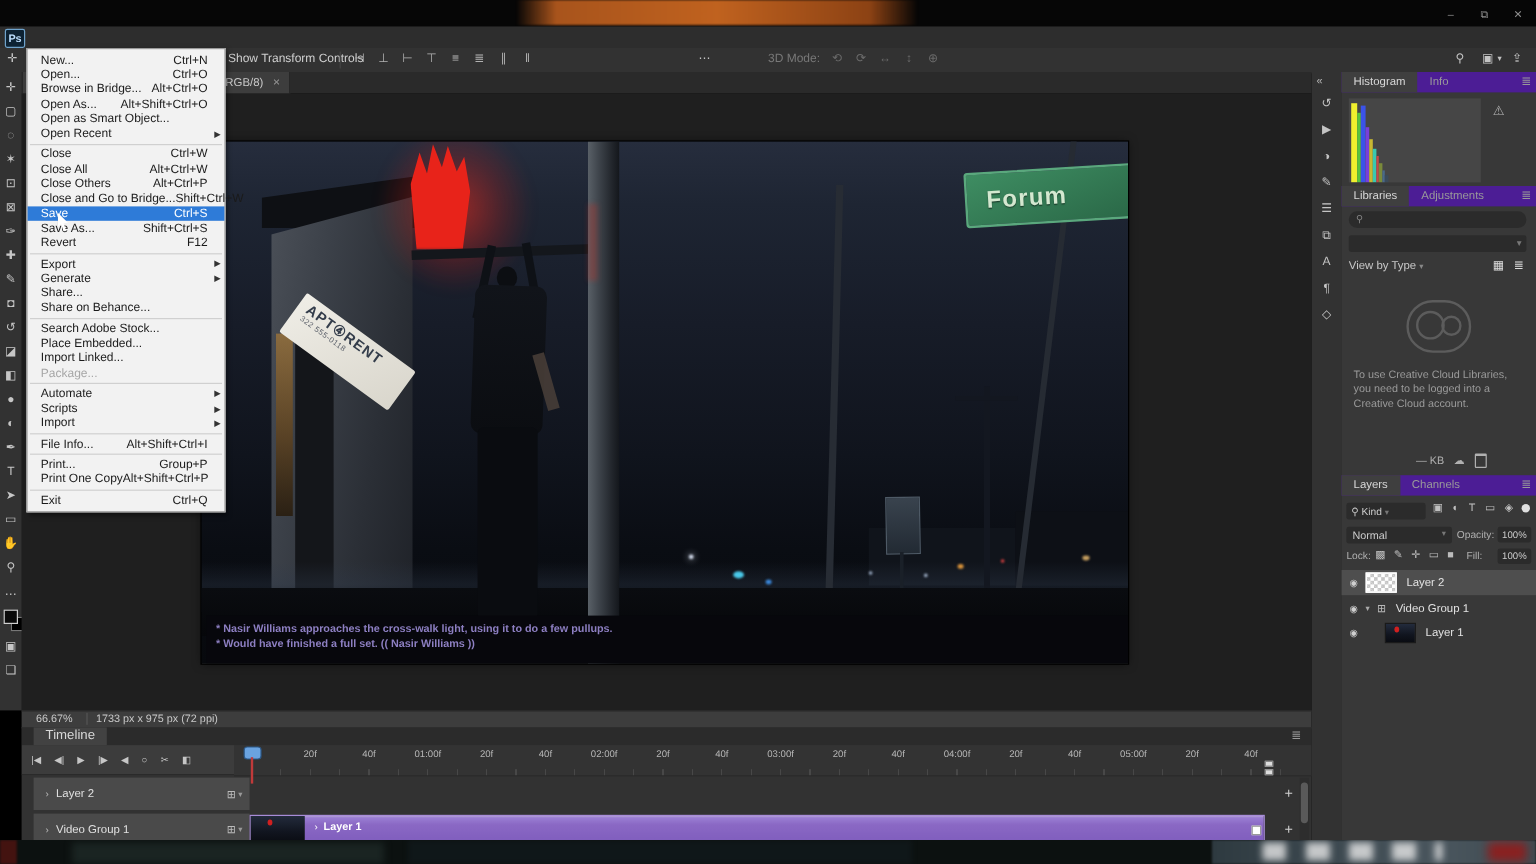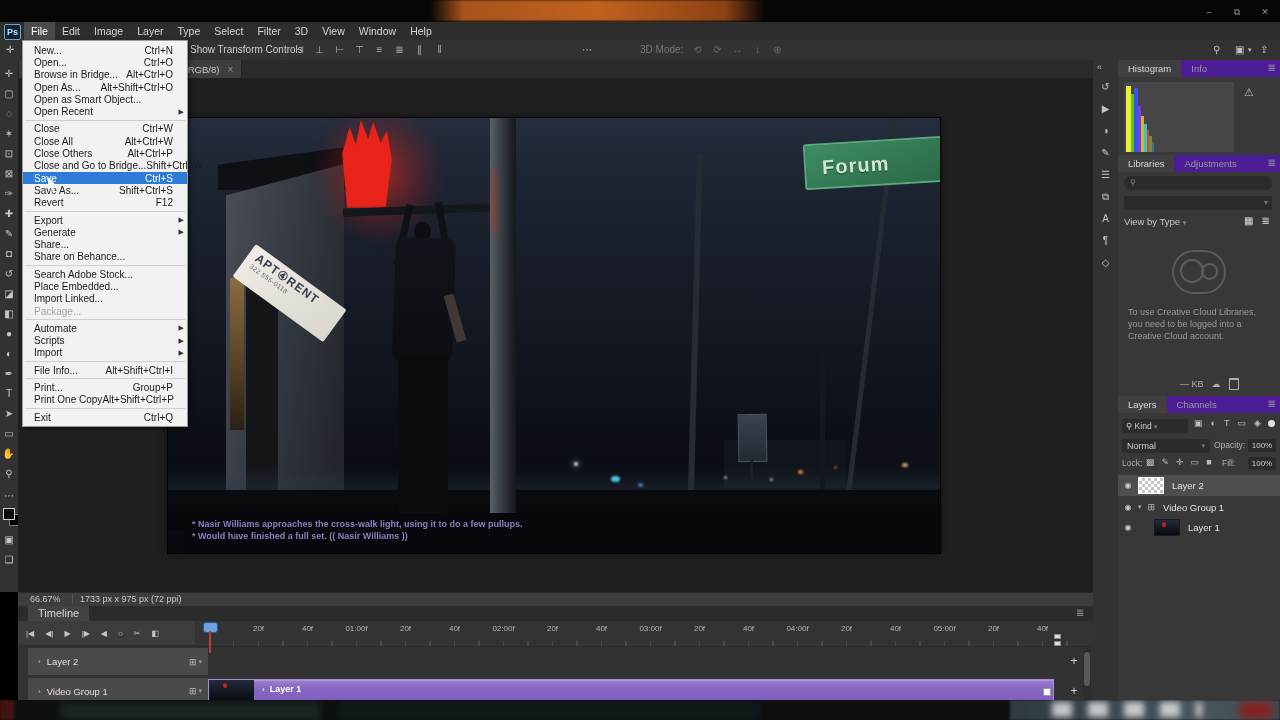--- a/index.html
+++ b/index.html
@@ -78,21 +78,21 @@
     text-shadow:0 1px 1px rgba(0,0,0,.5)}
   .sc-dbldg1{left:556px;top:322px;width:216px;height:48px;background:#10141b}
   .sc-dbldg2{left:678px;top:308px;width:94px;height:62px;background:#0d1016}
   .sc-ssign{left:570px;top:296px;width:27px;height:46px;background:linear-gradient(#39434e,#222a33);
     border:1px solid #4e5a66;transform:rotate(-1deg)}
   .sc-spost{left:582px;top:342px;width:3px;height:42px;background:#1a2028}
   .sc-horizon{left:0;top:350px;width:772px;height:42px;
     background:linear-gradient(180deg,rgba(44,54,72,0),rgba(47,58,75,.35) 45%,rgba(18,22,30,.7))}
   .dot{position:absolute;border-radius:50%;filter:blur(1px)}
   .sc-ground{left:0;top:372px;width:772px;height:40px;background:linear-gradient(#0a0c10,#06070a)}
-  .sc-chat{left:16px;top:395px;width:772px;height:40px;background:#07070c;padding:5px 0 0 8px;box-sizing:border-box}
+  .sc-chat{left:4px;top:395px;width:772px;height:40px;background:#07070c;padding:5px 0 0 8px;box-sizing:border-box}
   .chat-line{font-size:9px;font-weight:bold;color:#8d7fc2;line-height:12px;white-space:nowrap}
   
   .statusbar{left:18px;top:592px;width:1075px;height:14px;background:#3d3d3d;border-top:1px solid #2b2b2b}
   .sb-t{font-size:9px;color:#c9c9c9;line-height:14px}
   
   .timeline{left:18px;top:606px;width:1075px;height:94px;background:#323232;overflow:hidden}
   .tl-tabrow{left:0;top:0;width:1075px;height:15px;background:#2b2b2b}
   .tl-tab{left:10px;top:0;height:15px;background:#424242;color:#d8d8d8;font-size:11px;line-height:15px;padding:0 10px}
   .tl-menu{left:1058px;top:1px;color:#9a9a9a;font-size:10px}
   .tl-controls{left:0;top:15px;width:177px;height:25px;background:#3c3c3c;border-bottom:1px solid #2a2a2a;display:flex;align-items:center;padding-left:8px;box-sizing:border-box;gap:11px}
@@ -200,44 +200,20 @@
 
   <div class="ab top-strip">
     <div class="ab top-orange"></div>
   </div>
   <div class="ab winbtn" style="left:1200px">–</div>
   <div class="ab winbtn" style="left:1228px">⧉</div>
   <div class="ab winbtn" style="left:1256px">✕</div>
 
   <div class="ab menubar"></div>
   <div class="ab pslogo">Ps</div>
-  <div class="ab menus">
-
-      <span class="menu-item open">File</span>
-
-      <span class="menu-item">Edit</span>
-
-      <span class="menu-item">Image</span>
-
-      <span class="menu-item">Layer</span>
-
-      <span class="menu-item">Type</span>
-
-      <span class="menu-item">Select</span>
-
-      <span class="menu-item">Filter</span>
-
-      <span class="menu-item">3D</span>
-
-      <span class="menu-item">View</span>
-
-      <span class="menu-item">Window</span>
-
-      <span class="menu-item">Help</span>
-    </div>
 
   <div class="ab optionsbar"></div>
   <div class="ab ob-ic" style="left:6px;top:40px">✛</div>
   <div class="ab ob-sep" style="left:26px"></div>
   <div class="ab checkbox"></div>
   <div class="ab ob-label">Show Transform Controls</div>
   <div class="ab ob-sep" style="left:283px"></div>
   <div class="ab ob-group" style="left:294px">
 
   <span class="g">⊣</span>

